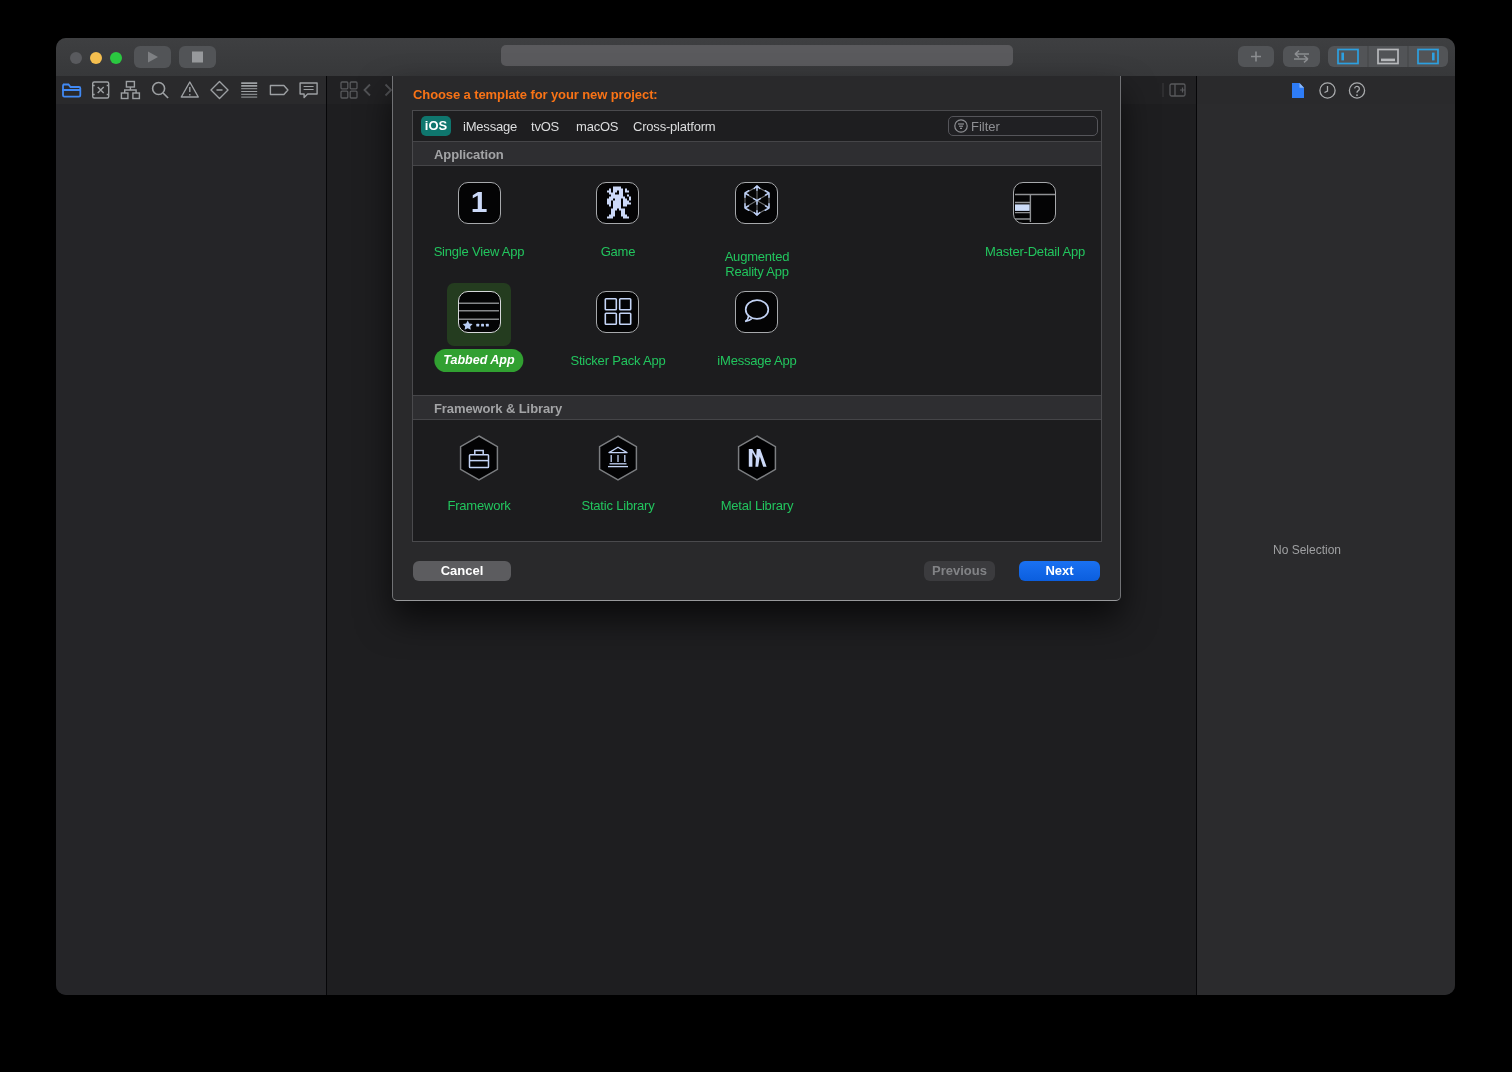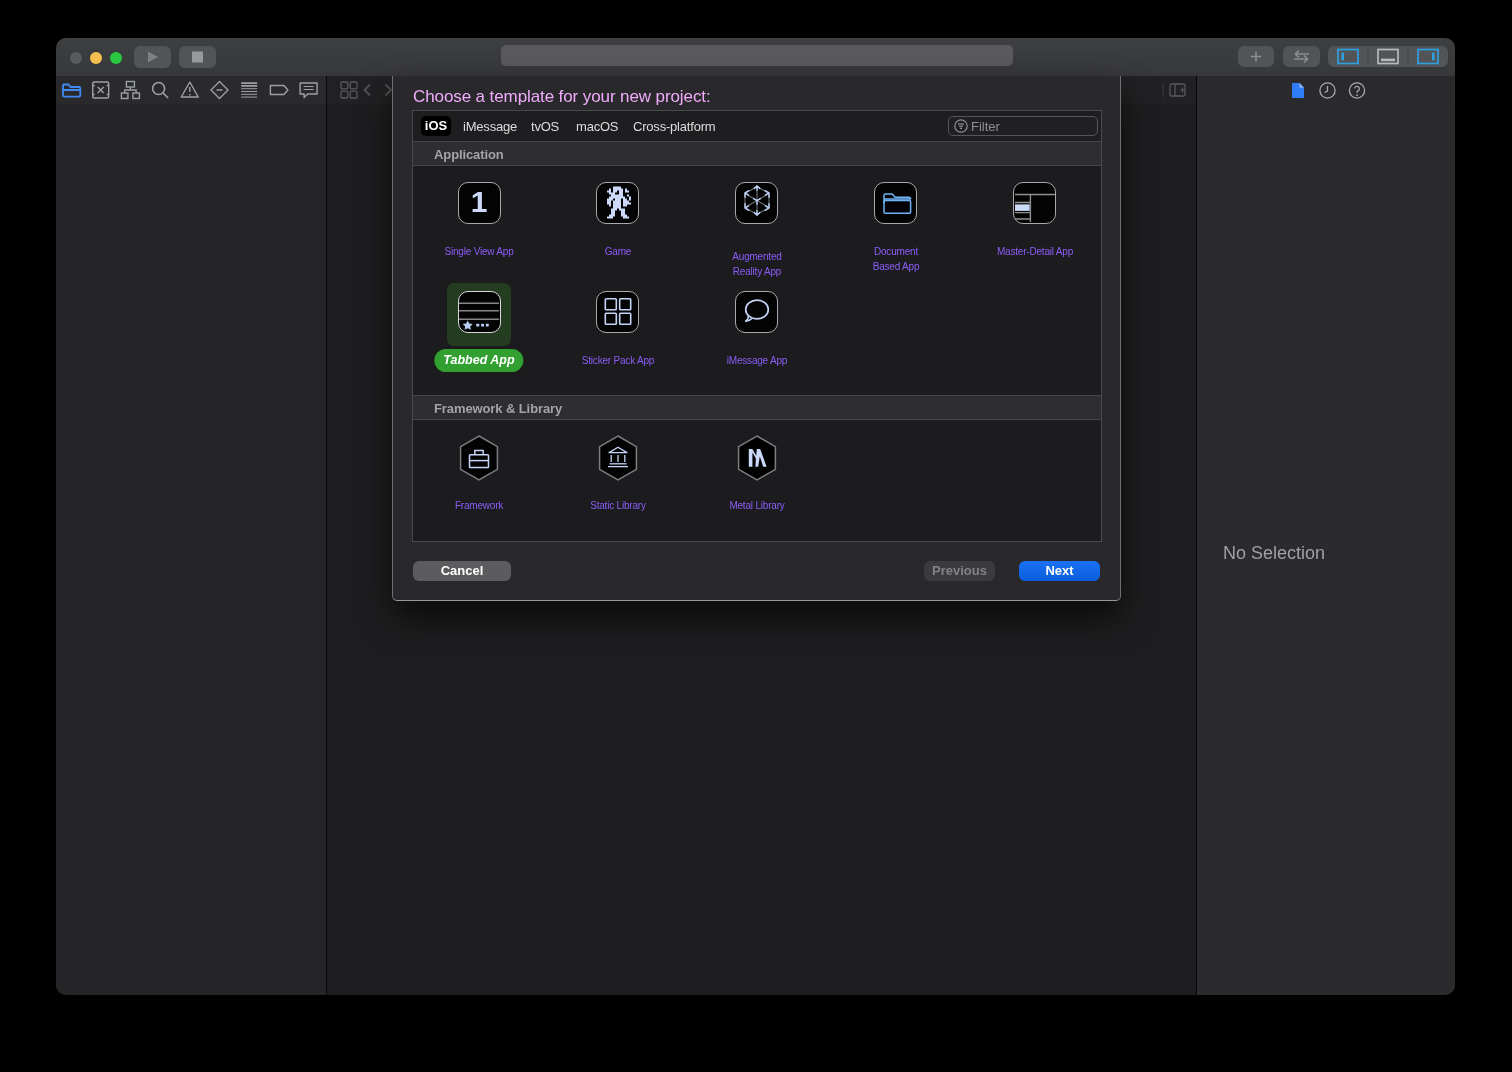--- a/index.html
+++ b/index.html
@@ -16,39 +16,39 @@
   #strip-c{left:270px;top:38px;width:870px;height:28px;background:#212123;}
   #strip-r{left:1140px;top:38px;width:259px;height:28px;background:#2a2a2c;}
   #stripline{left:0;top:66px;width:1399px;height:1px;background:#404143;}
   #tbline{left:0;top:37.5px;width:1399px;height:1px;background:#19191b;}
   
   #panel-l{left:0;top:66px;width:270px;height:891px;background:#252528;}
   #panel-c{left:270px;top:66px;width:870px;height:891px;background:#1e1e20;}
   #panel-r{left:1140px;top:66px;width:259px;height:891px;background:#2b2b2d;}
   #div1{left:269.5px;top:38px;width:1px;height:919px;background:#060608;}
   #div2{left:1139.5px;top:38px;width:1px;height:919px;background:#060608;}
-  #nosel{left:1104px;top:505px;width:228px;text-align:center;font-size:18px;color:#9fa0a2;}
+  #nosel{left:1137px;top:505px;width:228px;text-align:center;font-size:12px;color:#9fa0a2;}
   
   #sheet{left:392px;top:76px;width:729px;height:525px;background:#29292b;
     border-left:1px solid #707174;border-right:1px solid #707174;border-bottom:1px solid #98999b;
     border-radius:0 0 5px 5px;box-shadow:0 18px 34px rgba(0,0,0,.65);z-index:5;}
-  #sheet-title{left:20px;top:11px;font-size:17px;font-weight:400;color:#f0abfc;letter-spacing:-.1px;}
+  #sheet-title{left:20px;top:11px;font-size:13px;font-weight:700;color:#f97316;letter-spacing:-.1px;}
   #box{left:19px;top:34px;width:690px;height:432px;border:1px solid #4a4a4d;background:#1c1c1e;}
   #tabrow{left:0;top:0;width:688px;height:30px;background:#1e1e20;}
   .tabtxt{top:8px;font-size:13px;color:#dcddde;letter-spacing:-.2px;}
-  #iospill{left:8px;top:5px;width:30px;height:20px;border-radius:5px;background:#000000;
+  #iospill{left:8px;top:5px;width:30px;height:20px;border-radius:5px;background:#0f766e;
     color:#fff;font-size:13px;font-weight:700;text-align:center;line-height:20px;}
   #filter{left:535px;top:5px;width:150px;height:20px;border:1px solid #55555a;border-radius:5px;background:#202023;color:#8e8f93;font-size:13px;}
   .hdr{left:0;width:688px;height:25px;background:#2e2e31;border-top:1px solid #454548;border-bottom:1px solid #454548;}
   .hdrtxt{left:21px;top:5px;font-size:13px;font-weight:700;color:#a3a4a6;letter-spacing:-.1px;}
   
   .cell{position:absolute;width:137.6px;text-align:center;}
   .tile{position:relative;margin:0 auto;width:43px;height:42px;border:1.5px solid #a7a9ac;border-radius:10px;background:#040405;}
   .hex{position:relative;margin:0 auto;width:42px;height:46px;}
-  .tlabel{margin-top:0;font-size:10px;color:#8b5cf6;line-height:15px;letter-spacing:-.2px;}
+  .tlabel{margin-top:0;font-size:13px;color:#22c55e;line-height:15px;letter-spacing:-.2px;}
   
   .btn{top:485px;height:20px;border-radius:6px;font-size:13px;text-align:center;line-height:20px;}
   #btn-cancel{left:20px;width:98px;background:#5c5c5f;color:#fff;font-weight:700;}
   #btn-prev{left:531px;width:71px;background:#3b3b3e;color:#828386;font-weight:700;}
   #btn-next{left:626px;width:81px;background:linear-gradient(#1a71f2,#0b5ede);color:#fff;font-weight:700;}
 </style>
 </head>
 <body>
 <div id="root">
   <div id="win" class="abs">
@@ -228,29 +228,20 @@
               <path d="M17.2,29.6 L20,32.3 L22.8,29.6 M20,31.9 V27.7"></path>
               <path d="M8,14.3 V9.9 L11.8,7.7 M8.3,10.2 L11.6,12.1"></path>
               <path d="M32,14.3 V9.9 L28.2,7.7 M31.7,10.2 L28.4,12.1"></path>
               <path d="M8,20.7 V25.1 L11.8,27.3 M8.3,24.8 L11.6,22.9"></path>
               <path d="M32,20.7 V25.1 L28.2,27.3 M31.7,24.8 L28.4,22.9"></path>
               <path d="M16.6,15.6 L20,17.6 L23.4,15.6 M20,17.2 V21.3"></path>
             </g>
           </svg></div>
           <div class="tlabel" style="margin-top:25px;text-align:center;">Augmented<br>Reality App</div>
         </div>
-        <div class="cell" style="left:414.2px;top:15px;">
-          <div class="tile"><svg width="40" height="39" viewBox="0 0 40 39">
-            <g stroke="#6db4f8" stroke-width="1.5" fill="none" stroke-linejoin="round">
-              <path d="M8,20 V12.6 a1.6 1.6 0 0 1 1.6-1.6 h6.6 l2.9,3.2 h13.8 a1.6 1.6 0 0 1 1.7,1.7 v0.1 H8.6"></path>
-              <rect x="8" y="17.6" width="26.6" height="12.6" rx="1.2"></rect>
-            </g>
-          </svg></div>
-          <div class="tlabel" style="margin-top:20px;">Document<br>Based App</div>
-        </div>
         <div class="cell" style="left:553.2px;top:15px;">
           <div class="tile"><svg width="40" height="39" viewBox="0 0 40 39">
             <g stroke="#8f9194" stroke-width="1.4" fill="none">
               <path d="M0,11.5 H40 M15.4,11.5 V39 M0,19.5 H15.4 M0,29.6 H15.4 M0,36 H15.4"></path>
             </g>
             <rect x="0" y="21.4" width="14.6" height="6.5" fill="#ccdcf8"></rect>
           </svg></div>
           <div class="tlabel" style="margin-top:20px;">Master-Detail App</div>
         </div>
         <div class="abs" style="left:34px;top:116px;width:64px;height:63px;border-radius:7px;background:#243c1f;"></div>

